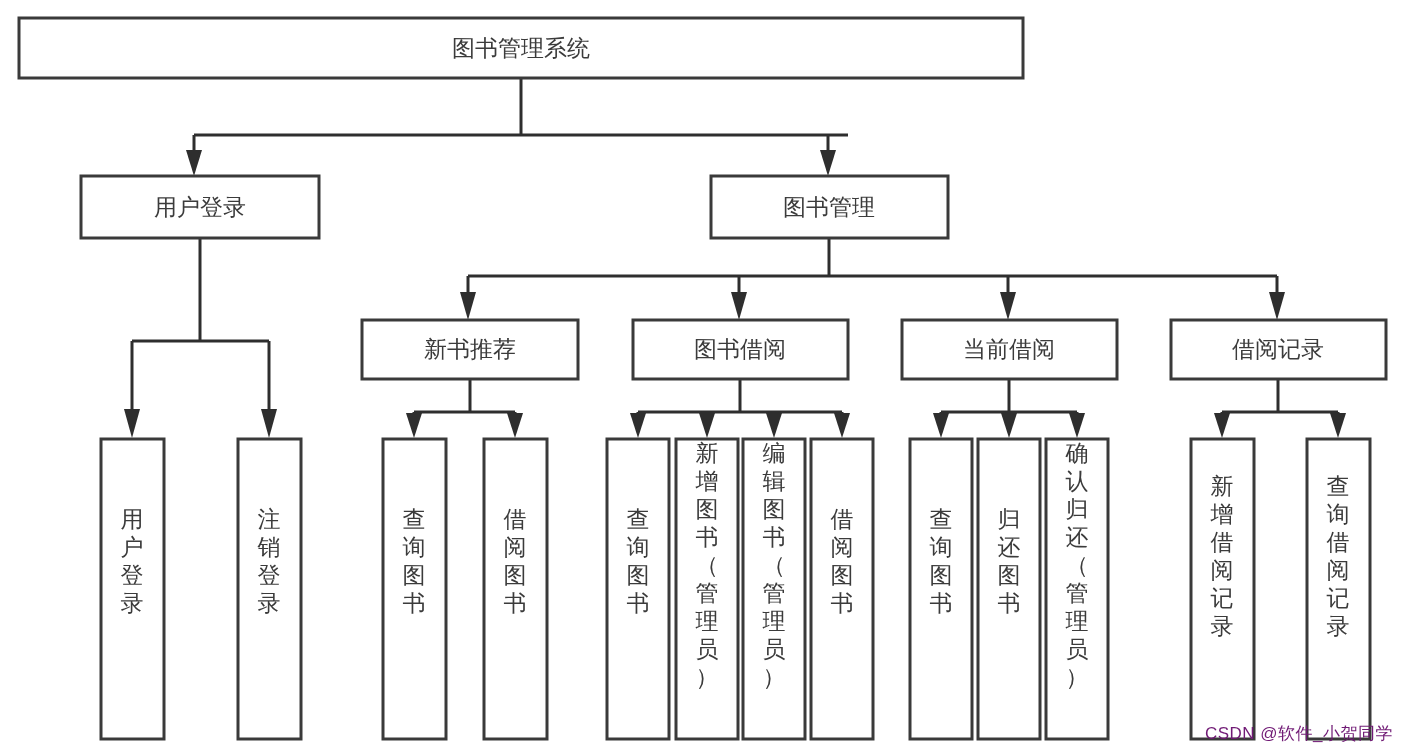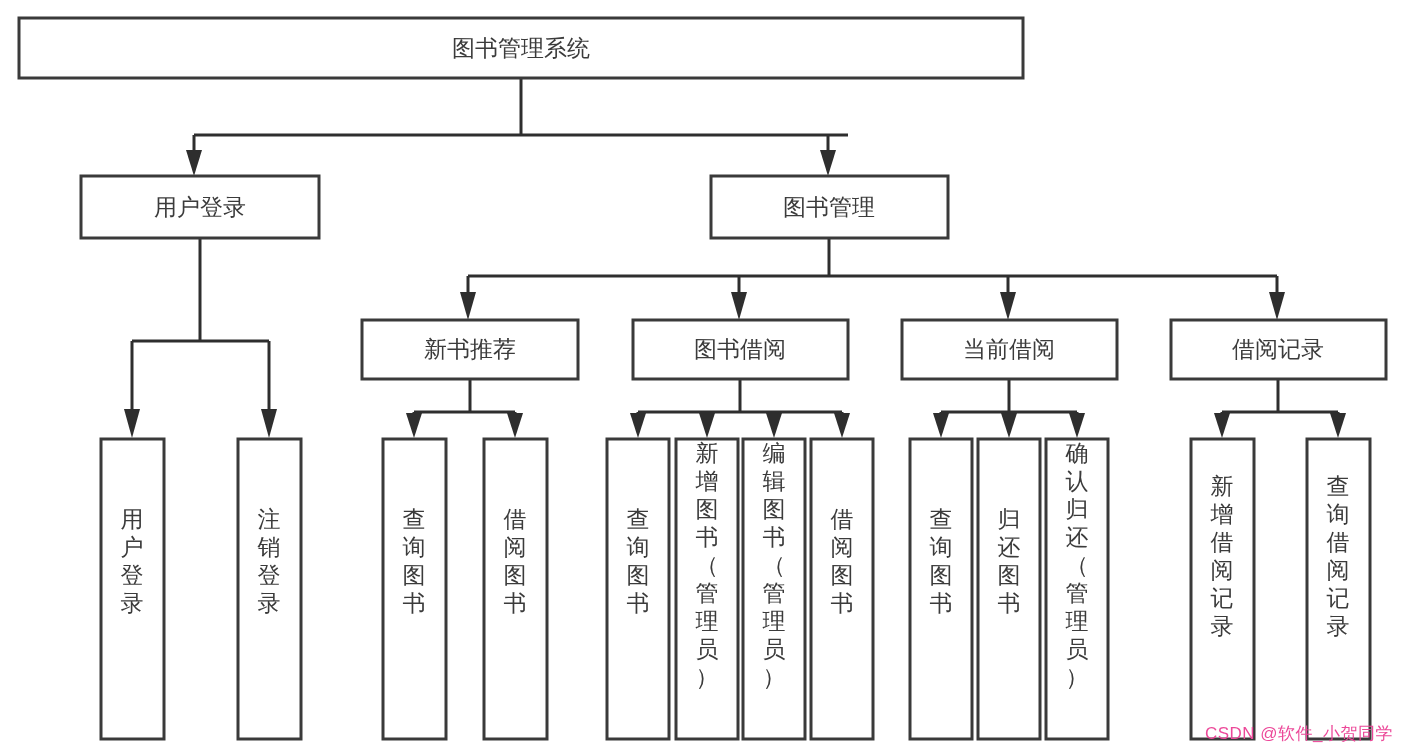--- a/index.html
+++ b/index.html
@@ -46,21 +46,21 @@
   .node-label-v {
     fill: #3b3b3b;
     font-size: 23px;
     font-family: "Liberation Sans", "DejaVu Sans", sans-serif;
     text-anchor: middle;
   }
   .watermark {
     position: absolute;
     right: 12px;
     bottom: 6px;
-    color: #ec4899;
+    color: #701a75;
     font-size: 17px;
     font-family: "Liberation Sans", "DejaVu Sans", sans-serif;
     white-space: nowrap;
     letter-spacing: 0.5px;
   }
 </style>
 </head>
 <body>
 
 <div id="diagram-root">

